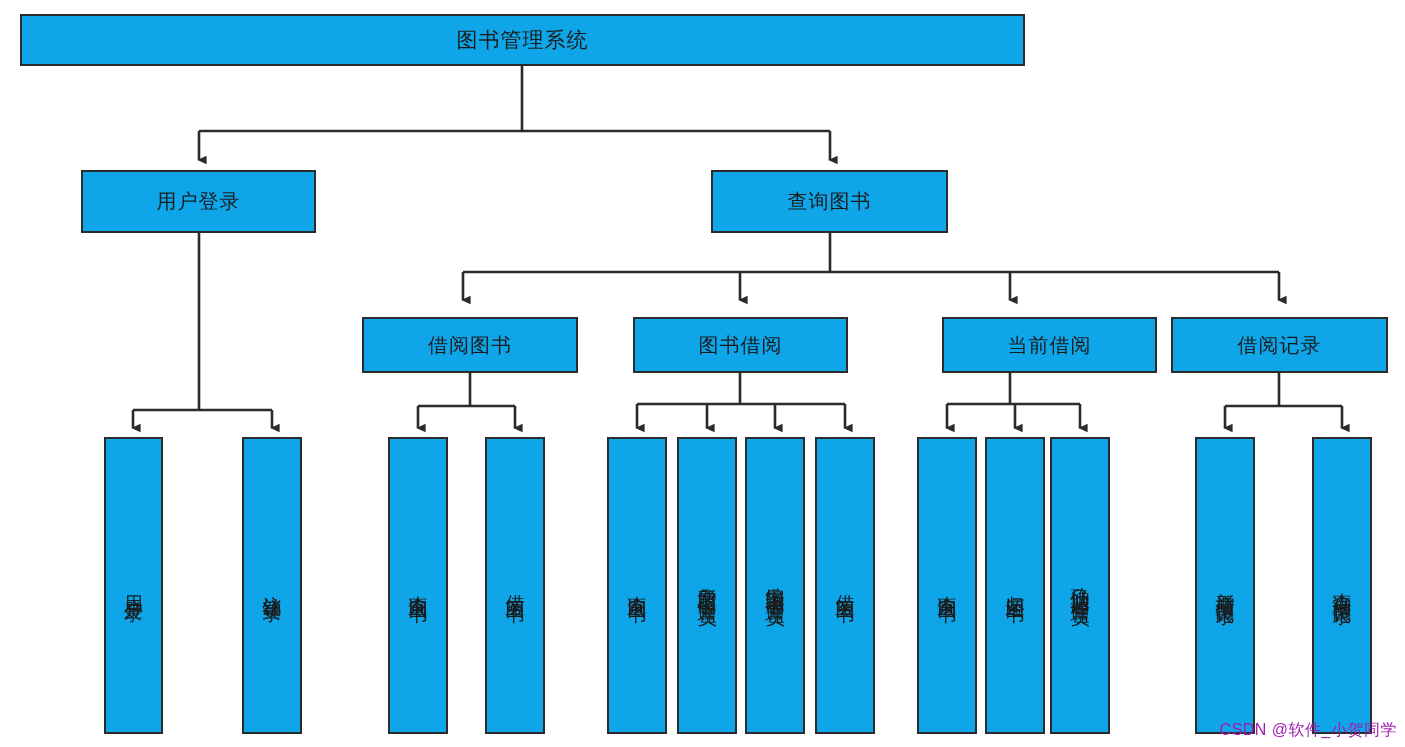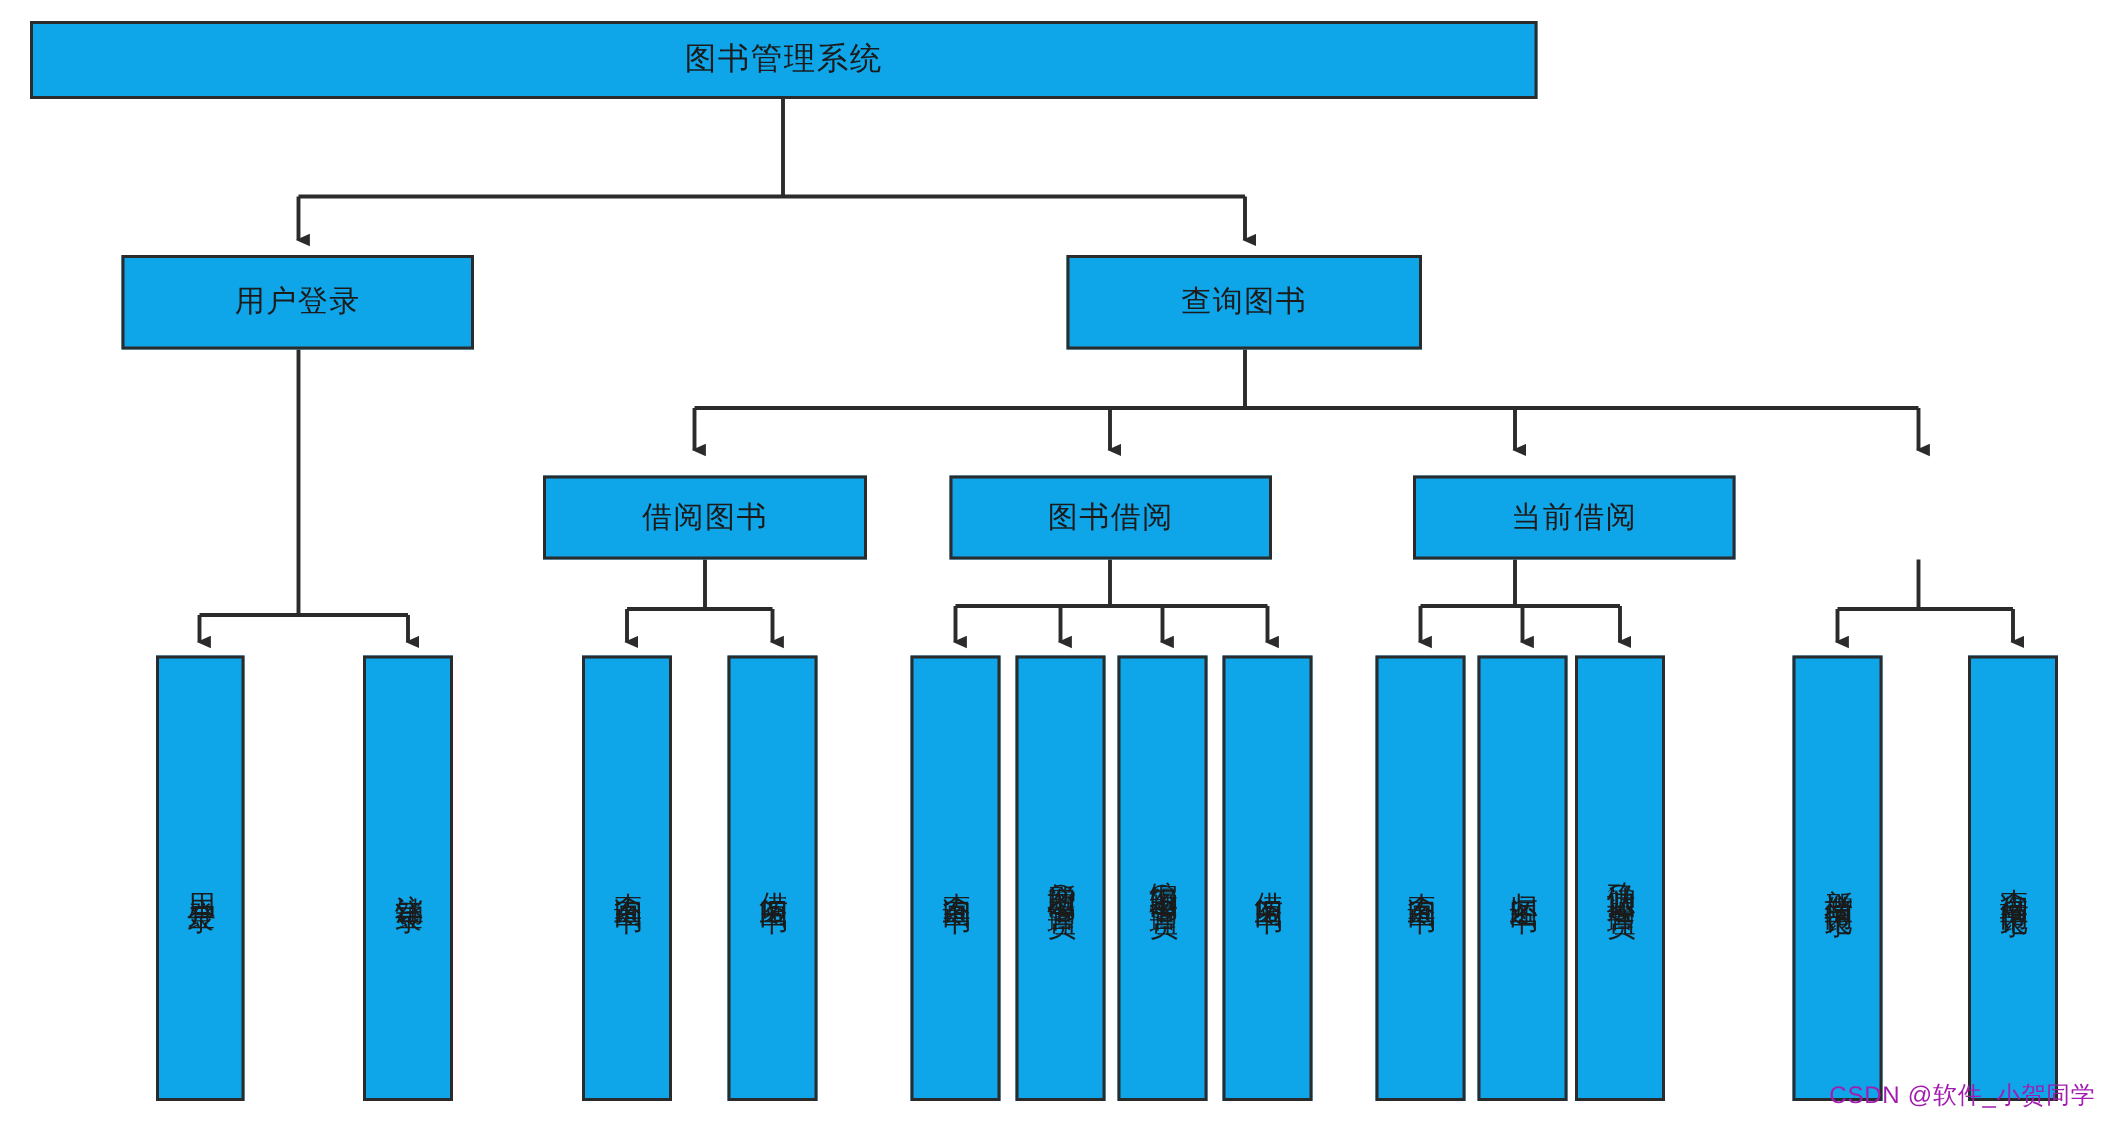--- a/index.html
+++ b/index.html
@@ -85,20 +85,23 @@
 
   <div class="node l2" style="left:362px;top:317px;width:216px;height:56px;">
     <span class="lbl">借阅图书</span>
   </div>
   <div class="node l2" style="left:633px;top:317px;width:215px;height:56px;">
     <span class="lbl">图书借阅</span>
   </div>
   <div class="node l2" style="left:903px;top:317px;width:215px;height:56px;margin-left:39px;">
     <span class="lbl">当前借阅</span>
   </div>
+  <div class="node l2" style="left:1171px;top:317px;width:217px;height:56px;">
+    <span class="lbl">借阅记录</span>
+  </div>
 
   <div class="node leaf" style="left:104px;top:437px;width:59px;height:297px;">
     <span class="lbl">用户登录</span>
   </div>
   <div class="node leaf" style="left:242px;top:437px;width:60px;height:297px;">
     <span class="lbl">注销登录</span>
   </div>
 
   <div class="node leaf" style="left:388px;top:437px;width:60px;height:297px;">
     <span class="lbl">查询图书</span>

